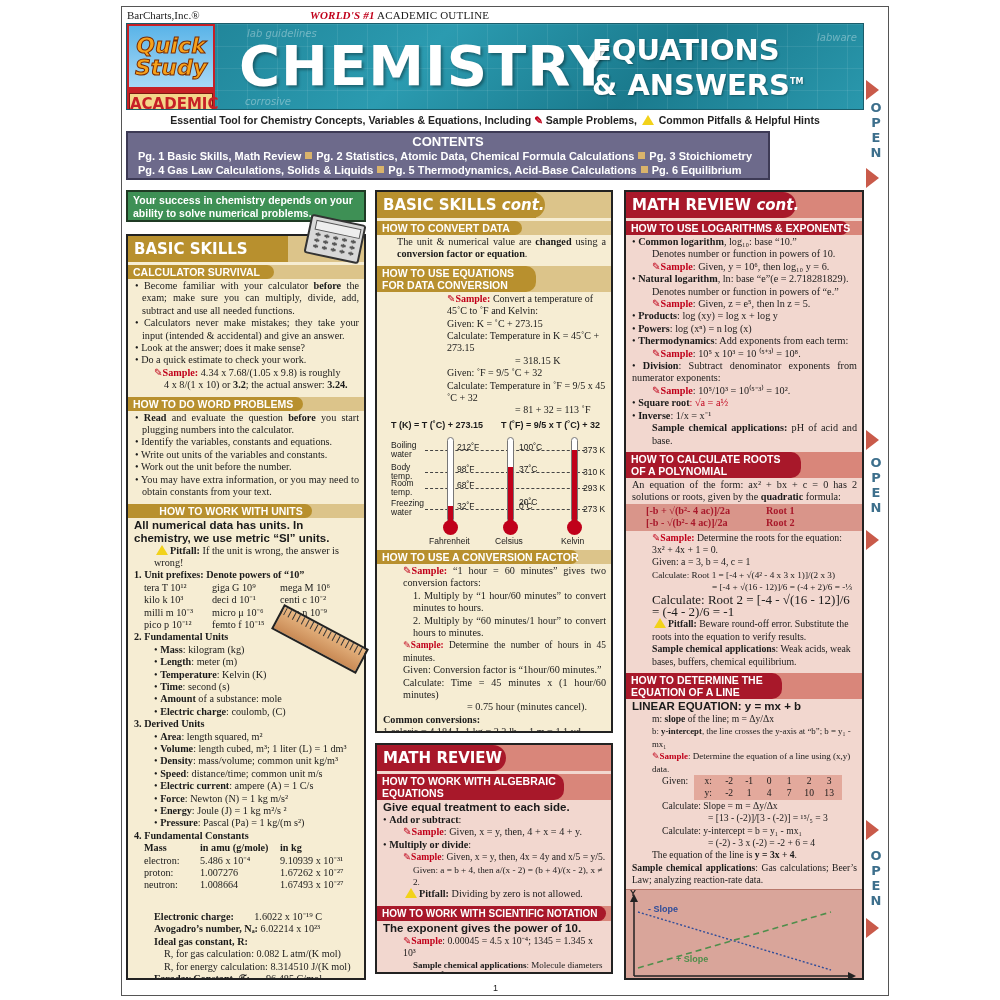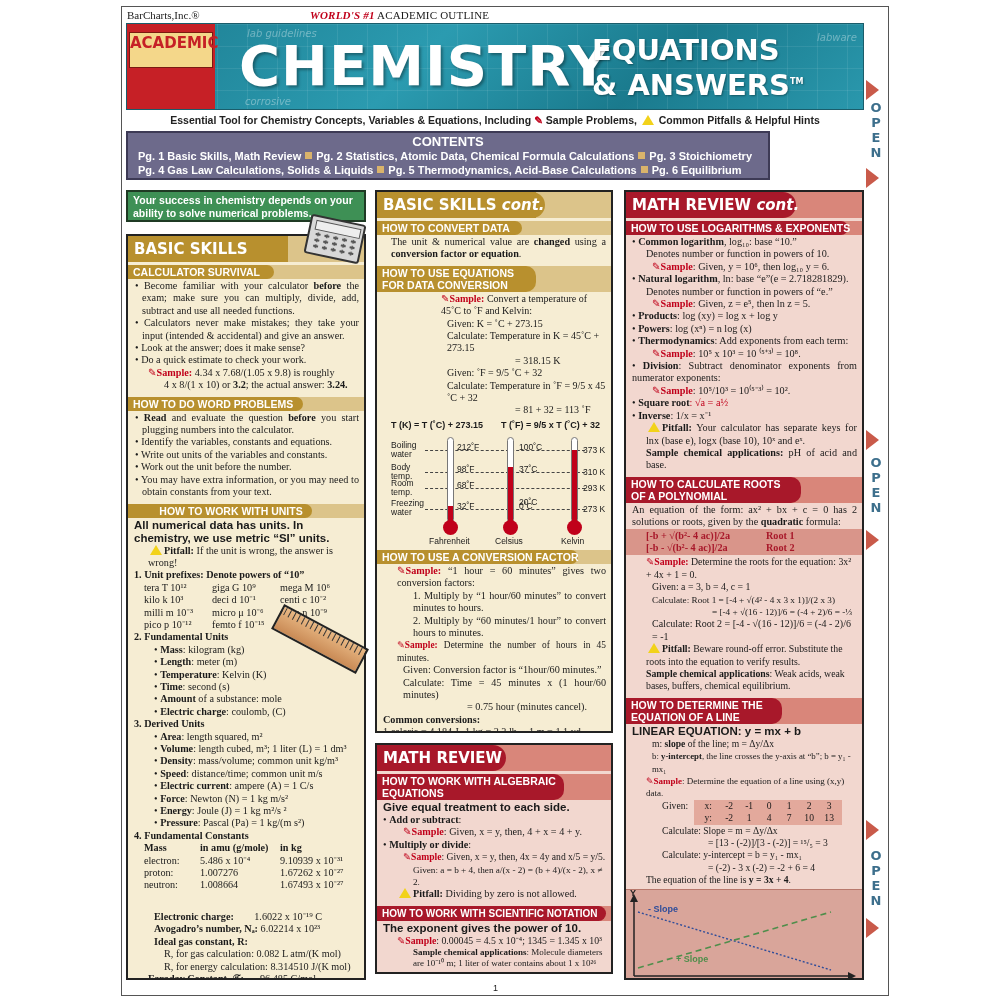--- a/index.html
+++ b/index.html
@@ -56,21 +56,21 @@
 
   .body { padding: 1px 5px 2px 6px; }
   .body p, .body li { margin: 0; }
   ul.bul { list-style: none; }
   ul.bul li { padding-left: 8px; text-indent: -7px; text-align: justify; }
   ul.bul li::before { content: "• "; }
   .sample { color: #c0001a; font-weight: bold; }
   .lead { font-family: "Liberation Sans", sans-serif; font-weight: bold; font-size: 11.5px; line-height: 13px; }
   .red { color: #c0001a; }
   b { font-weight: bold; }
-  .ind1 { padding-left: 14px; }
+  .ind1 { padding-left: 20px; }
   .ind2 { padding-left: 20px; }
   .ind3 { padding-left: 30px; }
   .row3 { display: grid; grid-template-columns: 68px 68px 1fr; padding-left: 10px; }
   .row-const { display: grid; grid-template-columns: 56px 80px 1fr; padding-left: 10px; }
   .hint-green { position: absolute; left: 126px; top: 190px; width: 240px; height: 32px; background: #3e9055; border: 2px solid #1f3a24; color: #fff; font-family: "Liberation Sans", sans-serif; font-weight: bold; font-size: 10.5px; line-height: 12.5px; padding: 2px 5px; }
 
   .thermo-wrap { position: relative; height: 128px; font-family: "Liberation Sans", sans-serif; font-size: 8.5px; line-height: 9px; }
   .thermo-head { position: absolute; top: 2px; font-size: 9px; font-weight: bold; }
   .thermo { position: absolute; width: 7px; border: 1px solid #777; background: #fff; border-radius: 4px; }
   .thermo .fill { position: absolute; left: 0; right: 0; bottom: 0; background: #c0001a; }
@@ -96,20 +96,24 @@
 
 <div class="publisher">BarCharts,Inc.®</div>
 <div class="tagline"><span class="red">WORLD'S #1</span><span> ACADEMIC OUTLINE</span></div>
 
 <div class="banner">
   <div class="grid"></div>
   <div class="watermark" style="left:120px;top:4px;">lab guidelines</div>
   <div class="watermark" style="left:118px;top:72px;">corrosive</div>
   <div class="watermark" style="left:690px;top:8px;">labware</div>
   <div class="qs-logo">
+    <div class="qs-top">
+      <div class="qs-word">Quick</div>
+      <div class="qs-word">Study</div>
+    </div>
     <div class="qs-academic">ACADEMIC</div>
   </div>
   <div class="banner-title">CHEMISTRY</div>
   <div class="banner-sub">
     <div>EQUATIONS</div>
     <div><span>&amp; ANSWERS</span><sup>TM</sup></div>
   </div>
 </div>
 
 <div class="intro-line">
@@ -381,38 +385,37 @@
     <div class="ind1">Denotes number or function in powers of “e.”</div>
     <div class="ind2"><span class="ico-pencil">✎</span><span class="sample">Sample</span><span>: Given, z = e⁵, then ln z = 5.</span></div>
     <div>• <b>Products</b><span>: log (xy) = log x + log y</span></div>
     <div>• <b>Powers</b><span>: log (xⁿ) = n log (x)</span></div>
     <div>• <b>Thermodynamics</b><span>: Add exponents from each term:</span></div>
     <div class="ind2"><span class="ico-pencil">✎</span><span class="sample">Sample</span><span>: 10⁵ x 10³ = 10 ⁽⁵⁺³⁾ = 10⁸.</span></div>
     <div>• <b>Division</b><span>: Subtract denominator exponents from numerator exponents:</span></div>
     <div class="ind2"><span class="ico-pencil">✎</span><span class="sample">Sample</span><span>: 10⁵/10³ = 10⁽⁵⁻³⁾ = 10².</span></div>
     <div>• <b>Square root</b><span class="red">: √a = a½</span></div>
     <div>• <b>Inverse</b><span>: 1/x = x⁻¹</span></div>
-    <div class="ind1"><span class="ico-warn"></span><b>Pitfall:</b><span> Your calculator has separate keys for lnx (base e), logx (base 10), 10ˣ and eˣ.</span></div>
     <div class="ind1"><b>Sample chemical applications:</b><span> pH of acid and base.</span></div>
   </div>
 
   <div class="sub"><div class="pill" style="width:74%;"></div><span class="t"><span>HOW TO CALCULATE ROOTS</span><br><span>OF A POLYNOMIAL</span></span></div>
   <div class="body" style="text-align:justify;padding-bottom:0;"><span>An equation of the form: ax² + bx + c = 0 has 2 solutions or roots, given by the </span><b>quadratic</b><span> formula:</span></div>
   <div class="formula-band">
       <span>[-b + √(b²- 4 ac)]/2a</span>
       <span>Root 1</span>
       <span>[-b - √(b²- 4 ac)]/2a</span>
       <span>Root 2</span>
     </div>
   <div class="body" style="font-size:9.8px;">
     <div class="ind1"><span class="ico-pencil">✎</span><span class="sample">Sample:</span><span> Determine the roots for the equation: 3x² + 4x + 1 = 0.</span></div>
     <div class="ind2">Given:  a = 3, b = 4, c = 1</div>
     <div class="ind2" style="font-size:9.2px;">Calculate:  Root 1 = [-4 + √(4² - 4 x 3 x 1)]/(2 x 3)</div>
     <div style="padding-left:80px;font-size:9.2px;">= [-4 + √(16 - 12)]/6 = (-4 + 2)/6 = -⅓</div>
-    <div class="ind2" style="font-size:10px;">Calculate:  Root 2 = [-4 - √(16 - 12)]/6 = (-4 - 2)/6 = -1</div>
+    <div class="ind2" style="font-size:13px;">Calculate:  Root 2 = [-4 - √(16 - 12)]/6 = (-4 - 2)/6 = -1</div>
     <div class="ind1"><span class="ico-warn"></span><b>Pitfall:</b><span> Beware round-off error. Substitute the roots into the equation to verify results.</span></div>
     <div class="ind1"><b>Sample chemical applications</b><span>: Weak acids, weak bases, buffers, chemical equilibrium.</span></div>
   </div>
 
   <div class="sub"><div class="pill" style="width:66%;"></div><span class="t"><span>HOW TO DETERMINE THE</span><br><span>EQUATION OF A LINE</span></span></div>
   <div class="body" style="font-size:9.6px;">
     <div class="lead">LINEAR EQUATION: y = mx + b</div>
     <div class="ind2"><span>m: </span><b>slope</b><span> of the line; m = Δy/Δx</span></div>
     <div class="ind2" style="font-size:8.8px;"><span>b: </span><b>y-intercept</b><span>, the line crosses the y-axis at “b”; b = y₁ - mx₁</span></div>
     <div class="ind1" style="font-size:9px;"><span class="ico-pencil">✎</span><span class="sample">Sample</span><span>: Determine the equation of a line using (x,y) data.</span></div>
@@ -437,20 +440,21 @@
             <span>10</span>
             <span>13</span>
           </div>
       </div>
     </div>
     <div class="ind3">Calculate:  Slope = m = Δy/Δx</div>
     <div style="padding-left:76px;">= [13 - (-2)]/[3 - (-2)] = ¹⁵/₅ = 3</div>
     <div class="ind3">Calculate:  y-intercept = b = y₁ - mx₁</div>
     <div style="padding-left:76px;">= (-2) - 3 x (-2) = -2 + 6 = 4</div>
     <div class="ind1"><span>The equation of the line is </span><b>y = 3x + 4</b><span>.</span></div>
+    <div style="text-align:justify;"><b>Sample chemical applications</b><span>: Gas calculations; Beer’s Law; analyzing reaction-rate data.</span></div>
   </div>
 
   <div class="line-chart">
     <svg width="236" height="92" viewBox="0 0 236 92">
       <line x1="8" y1="86" x2="8" y2="8" stroke="#222" stroke-width="1.5"></line>
       <polygon points="4,12 8,4 12,12" fill="#222"></polygon>
       <line x1="8" y1="86" x2="226" y2="86" stroke="#222" stroke-width="1.5"></line>
       <polygon points="222,82 230,86 222,90" fill="#222"></polygon>
       <line x1="12" y1="22" x2="205" y2="80" stroke="#2f4d9a" stroke-width="1.4" stroke-dasharray="2,2"></line>
       <line x1="12" y1="78" x2="205" y2="22" stroke="#4f8e4b" stroke-width="1.6" stroke-dasharray="6,4"></line>

